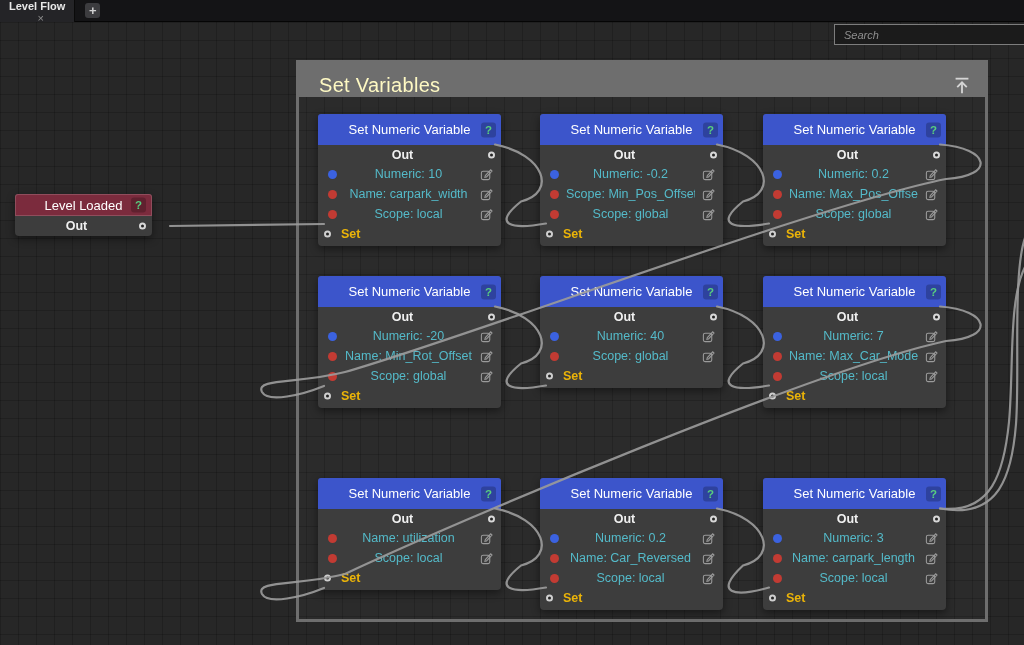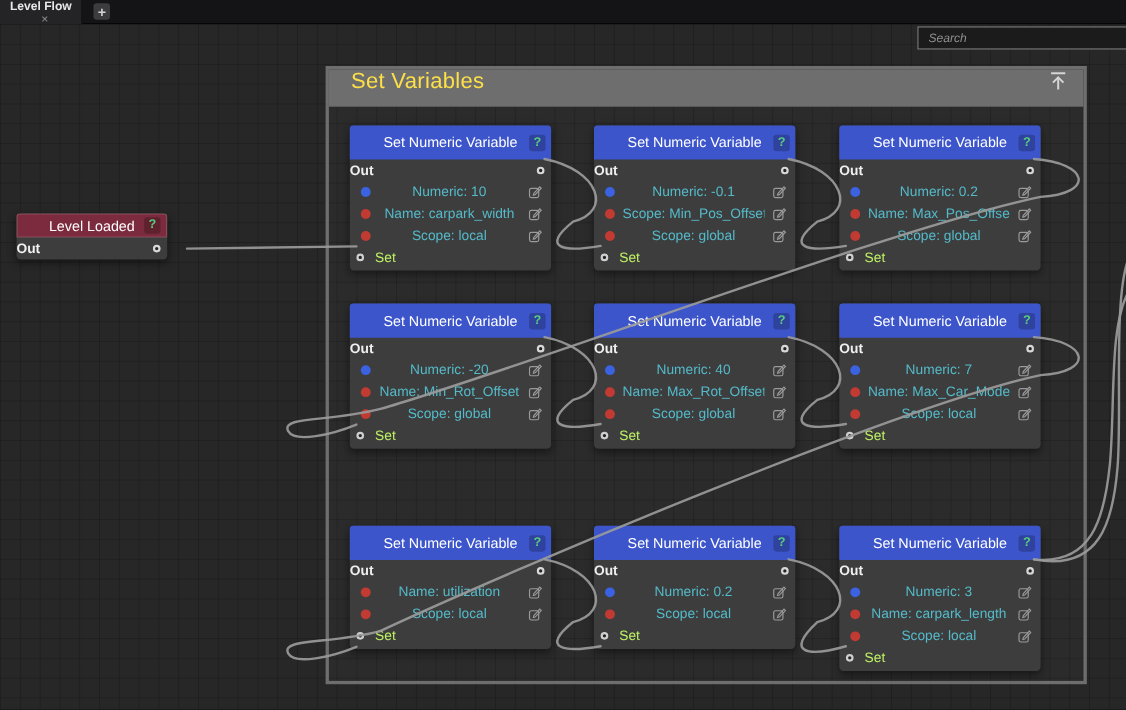--- a/index.html
+++ b/index.html
@@ -21,46 +21,46 @@
           background-size:18px 18px;}
 
   .search{position:absolute;top:2px;right:-4px;width:194px;height:21px;z-index:10;}
   .search input{width:100%;height:100%;background:#1b1b1b;border:1px solid #7d7d7d;color:#cfcfcf;
                 font-family:"Liberation Sans",sans-serif;font-size:11px;font-style:italic;padding:0 9px;outline:none;}
   .search input::placeholder{color:#8f8f8f;font-style:italic;}
 
   
   .group{position:absolute;left:296px;top:38px;width:692px;height:562px;border:3px solid var(--group-gray,#6e6e6e);
          background:rgba(255,255,255,0.02);z-index:1;}
-  .group-header{height:34px;background:var(--group-gray,#6e6e6e);display:flex;align-items:flex-start;
-                padding:0 12px 0 20px;color:#fde047;font-size:20px;letter-spacing:.3px;}
+  .group-header{height:34px;background:var(--group-gray,#6e6e6e);display:flex;align-items:flex-end;
+                padding:0 12px 0 20px;color:#fef9c3;font-size:20px;letter-spacing:.3px;}
   .group-collapse{margin-left:auto;display:flex;align-items:center;}
 
   
   .node{position:absolute;width:183px;background:#3d3d3d;border-radius:4px;z-index:2;
         box-shadow:0 3px 8px rgba(0,0,0,.45);font-size:12.5px;}
   .n-head{height:31px;background:var(--node-header-blue,#3c55cb);border-radius:3px 3px 0 0;position:relative;
           display:flex;align-items:center;justify-content:center;color:#fff;font-size:13px;}
   .ll-head{background:var(--trigger-header-red,#7b2b3d);border:1px solid rgba(255,255,255,.16);height:22px;}
   .n-help{position:absolute;right:5px;top:50%;transform:translateY(-50%);height:15px;line-height:15px;
           padding:0 4px;border-radius:3px;background:rgba(0,0,0,.22);color:var(--help-green,#58cd7f);
           font-weight:700;font-size:11.5px;}
   .n-row{position:relative;height:19px;display:flex;align-items:center;}
-  .n-out{justify-content:flex-start;padding-right:14px;color:#f0f0f0;font-weight:700;}
+  .n-out{justify-content:center;padding-right:14px;color:#f0f0f0;font-weight:700;}
   .port{position:absolute;width:7px;height:7px;border:2px solid #d8d8d8;border-radius:50%;background:#242424;
         top:50%;transform:translateY(-50%);}
   .n-out .port{right:6px;}
   .n-set .port{left:6px;border-color:#cfcfcf;}
   .n-prop{height:20px;padding:0 8px 0 10px;gap:7px;text-align:center;}
   .dot{width:9px;height:9px;border-radius:50%;flex:0 0 auto;}
   .dot.blue{background:var(--numeric-dot-blue,#3b62e0);}
   .dot.red{background:var(--name-dot-red,#c23b33);}
   .n-prop .lbl{color:var(--property-text-teal,#54bac9);flex:1;white-space:nowrap;overflow:hidden;}
   .edit-btn{color:#9b9b9b;display:flex;flex:0 0 auto;}
-  .n-set{padding-left:23px;color:#bef264;font-weight:400;margin-bottom:3px;}
+  .n-set{padding-left:23px;color:#eab308;font-weight:700;margin-bottom:3px;}
 
   .ll-node{left:15px;top:172px;width:137px;}
   .ll-node .n-out{height:20px;}
 
   
   .wires{position:absolute;left:0;top:0;z-index:5;pointer-events:none;}
   .wires path{stroke:var(--wire-gray,#9a9a9a);stroke-width:2.2;fill:none;opacity:.92;stroke-linecap:round;}
 </style>
 </head>
 <body>
@@ -167,21 +167,21 @@
       <div class="n-head">
         <span class="n-title">Set Numeric Variable</span>
         <span class="n-help">?</span>
       </div>
       <div class="n-row n-out">
         <span>Out</span>
         <span class="port"></span>
       </div>
       <div class="n-row n-prop">
         <span class="dot blue"></span>
-        <span class="lbl">Numeric: -0.1</span>
+        <span class="lbl">Numeric: -0.2</span>
         <span class="edit-btn">
           <svg width="13" height="13" viewBox="0 0 16 16" fill="none" stroke="currentColor" stroke-width="1.3">
             <rect x="1.7" y="4" width="10.3" height="10.3" rx="2"></rect>
             <path d="M6.5 9.5 L13.2 2.2 L14.8 3.8 L8 11 L6 11.5 Z"></path>
           </svg>
         </span>
       </div>
       <div class="n-row n-prop">
         <span class="dot red"></span>
         <span class="lbl">Scope: Min_Pos_Offset</span>
@@ -309,30 +309,20 @@
         <span class="lbl">Numeric: 40</span>
         <span class="edit-btn">
           <svg width="13" height="13" viewBox="0 0 16 16" fill="none" stroke="currentColor" stroke-width="1.3">
             <rect x="1.7" y="4" width="10.3" height="10.3" rx="2"></rect>
             <path d="M6.5 9.5 L13.2 2.2 L14.8 3.8 L8 11 L6 11.5 Z"></path>
           </svg>
         </span>
       </div>
       <div class="n-row n-prop">
         <span class="dot red"></span>
-        <span class="lbl">Name: Max_Rot_Offset</span>
-        <span class="edit-btn">
-          <svg width="13" height="13" viewBox="0 0 16 16" fill="none" stroke="currentColor" stroke-width="1.3">
-            <rect x="1.7" y="4" width="10.3" height="10.3" rx="2"></rect>
-            <path d="M6.5 9.5 L13.2 2.2 L14.8 3.8 L8 11 L6 11.5 Z"></path>
-          </svg>
-        </span>
-      </div>
-      <div class="n-row n-prop">
-        <span class="dot red"></span>
         <span class="lbl">Scope: global</span>
         <span class="edit-btn">
           <svg width="13" height="13" viewBox="0 0 16 16" fill="none" stroke="currentColor" stroke-width="1.3">
             <rect x="1.7" y="4" width="10.3" height="10.3" rx="2"></rect>
             <path d="M6.5 9.5 L13.2 2.2 L14.8 3.8 L8 11 L6 11.5 Z"></path>
           </svg>
         </span>
       </div>
       <div class="n-row n-set">
         <span class="port"></span>
@@ -431,20 +421,30 @@
         <span class="lbl">Numeric: 0.2</span>
         <span class="edit-btn">
           <svg width="13" height="13" viewBox="0 0 16 16" fill="none" stroke="currentColor" stroke-width="1.3">
             <rect x="1.7" y="4" width="10.3" height="10.3" rx="2"></rect>
             <path d="M6.5 9.5 L13.2 2.2 L14.8 3.8 L8 11 L6 11.5 Z"></path>
           </svg>
         </span>
       </div>
       <div class="n-row n-prop">
         <span class="dot red"></span>
+        <span class="lbl">Name: Car_Reversed</span>
+        <span class="edit-btn">
+          <svg width="13" height="13" viewBox="0 0 16 16" fill="none" stroke="currentColor" stroke-width="1.3">
+            <rect x="1.7" y="4" width="10.3" height="10.3" rx="2"></rect>
+            <path d="M6.5 9.5 L13.2 2.2 L14.8 3.8 L8 11 L6 11.5 Z"></path>
+          </svg>
+        </span>
+      </div>
+      <div class="n-row n-prop">
+        <span class="dot red"></span>
         <span class="lbl">Scope: local</span>
         <span class="edit-btn">
           <svg width="13" height="13" viewBox="0 0 16 16" fill="none" stroke="currentColor" stroke-width="1.3">
             <rect x="1.7" y="4" width="10.3" height="10.3" rx="2"></rect>
             <path d="M6.5 9.5 L13.2 2.2 L14.8 3.8 L8 11 L6 11.5 Z"></path>
           </svg>
         </span>
       </div>
       <div class="n-row n-set">
         <span class="port"></span>

